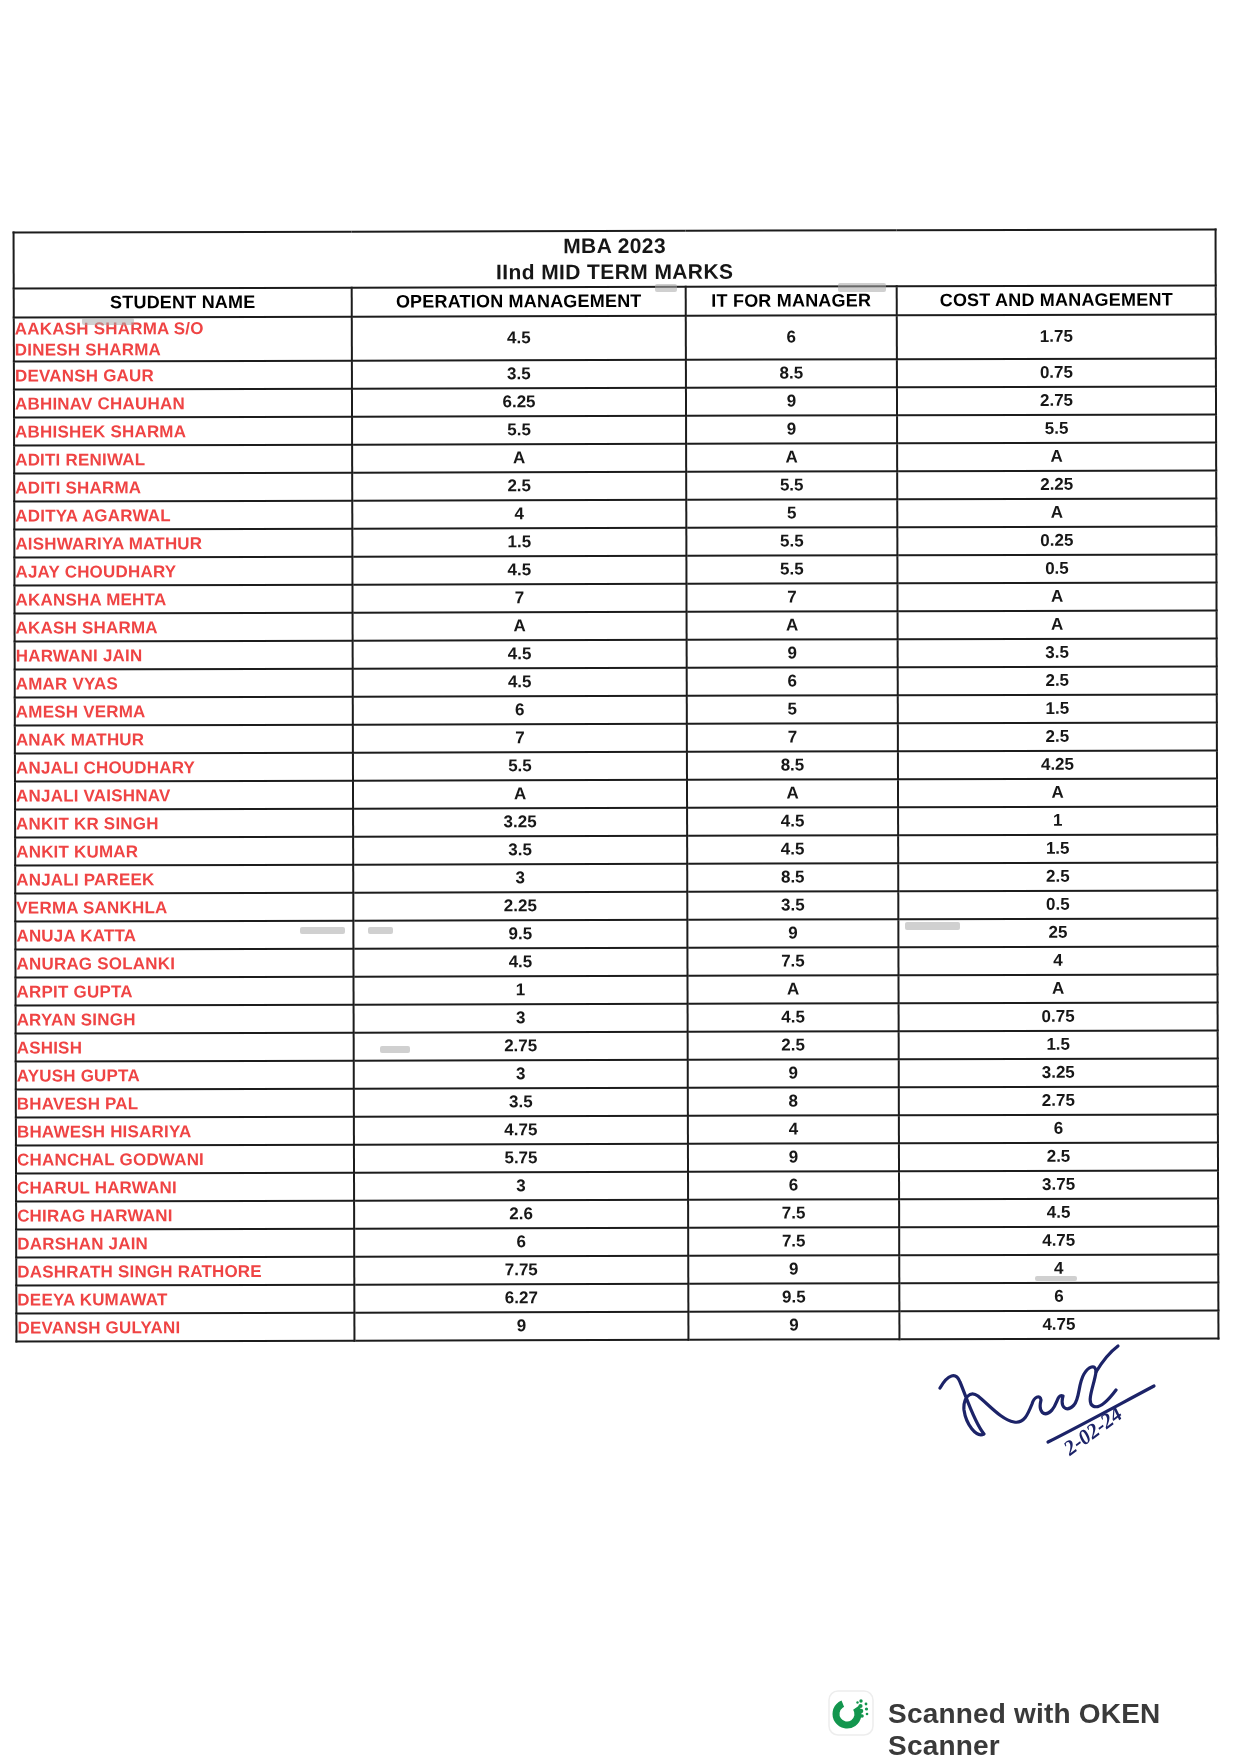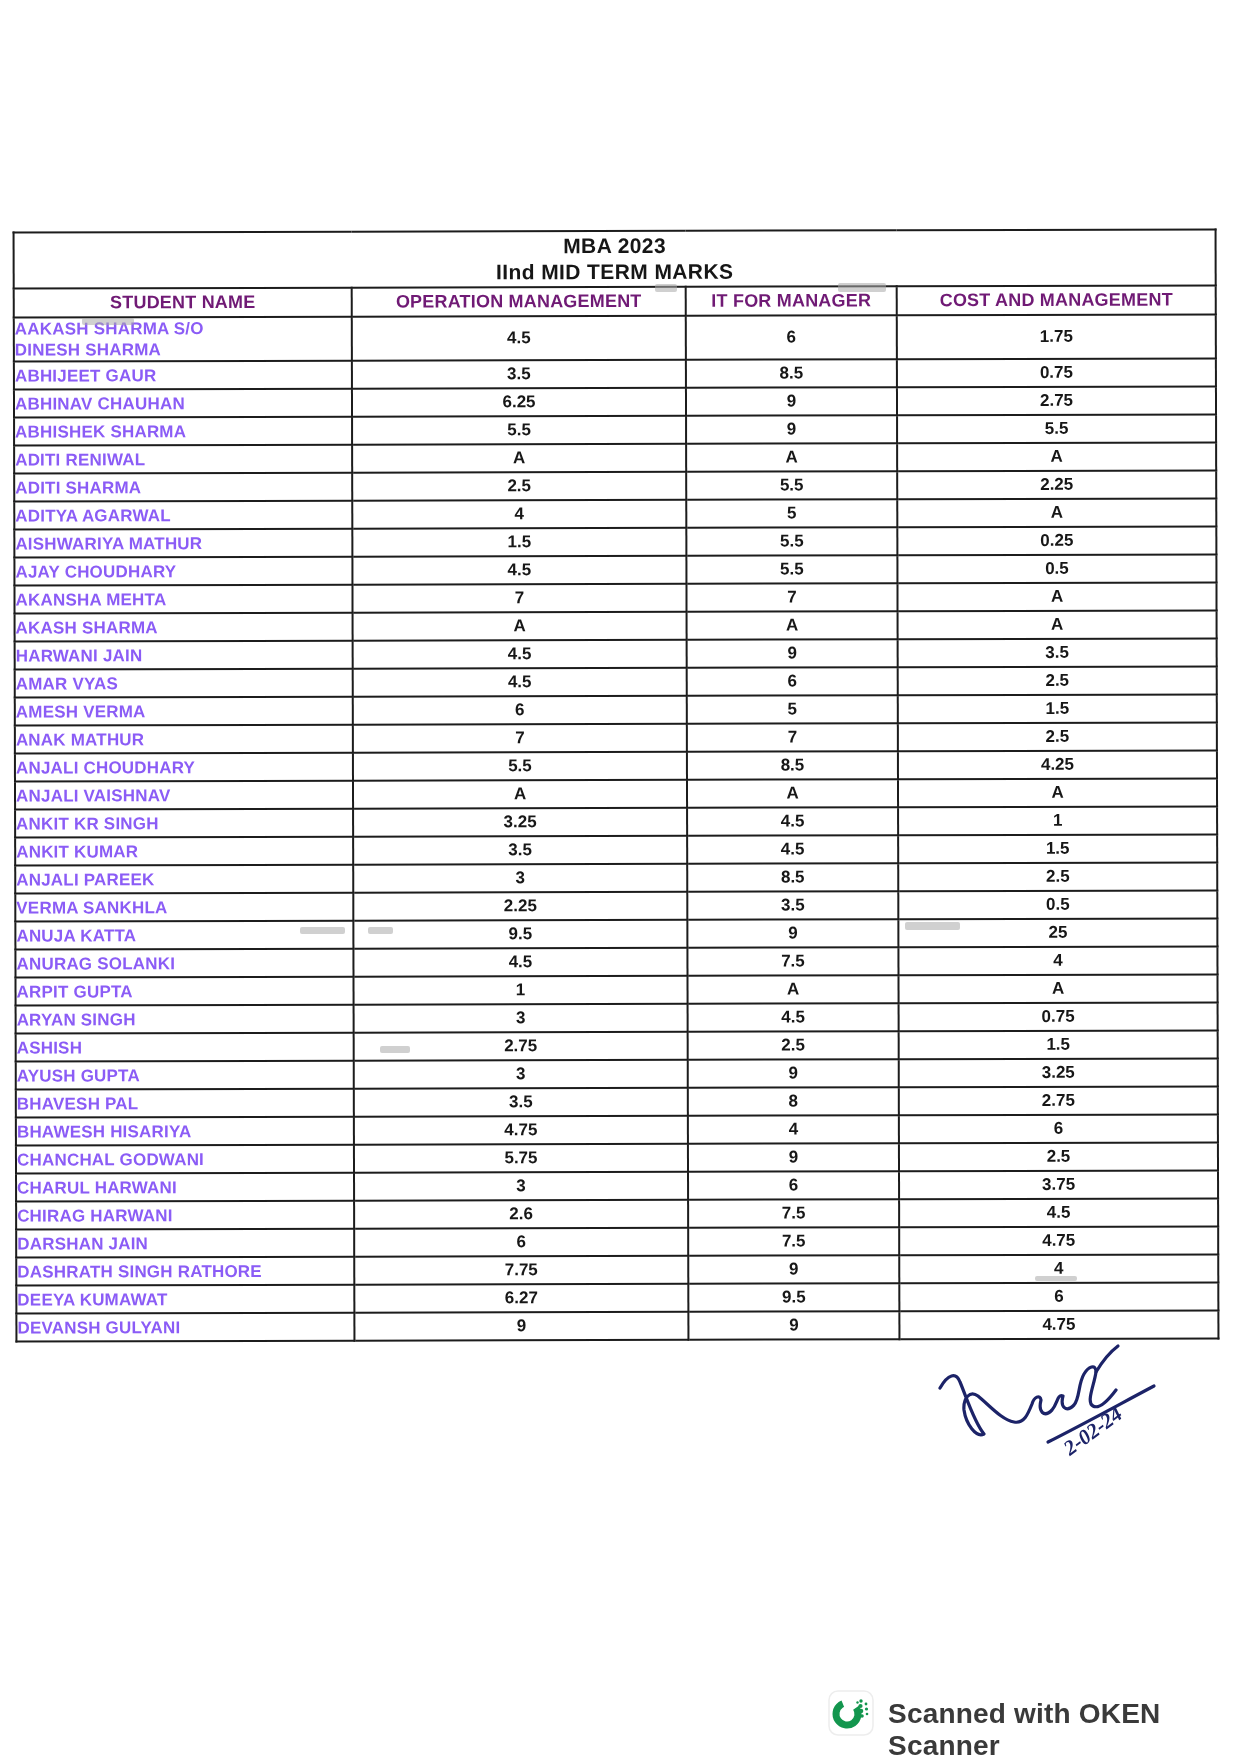--- a/index.html
+++ b/index.html
@@ -20,28 +20,28 @@
   table.doc td, table.doc th{
     border:2px solid #1c1c1c;
     vertical-align:middle;
     padding:0;
   }
   td.titlecell{height:54px;text-align:center;}
   .t1,.t2{
     font-size:21px;font-weight:700;letter-spacing:.4px;line-height:26px;color:#161616;
   }
   tr.headrow th{
-    height:27px;font-size:18px;font-weight:700;text-align:center;letter-spacing:.2px;color:#701a75;
+    height:27px;font-size:18px;font-weight:700;text-align:center;letter-spacing:.2px;color:#000000;
   }
   tr.headrow th:first-child{text-align:center;}
   tbody td{height:26px;}
   td.namecell{
     text-align:left;padding:2px 4px 2px 7px;
     font-size:17px;font-weight:700;letter-spacing:.2px;
-    white-space:pre-line;line-height:21px;color:#8b5cf6;
+    white-space:pre-line;line-height:21px;color:#ef4444;
   }
   td.markcell{
     text-align:center;font-size:17px;font-weight:700;color:#171717;
   }
   .smudge{
     position:absolute;background:#a9a9a9;opacity:.55;border-radius:2px;pointer-events:none;
   }
   .signature-wrap{position:absolute;left:930px;top:1336px;width:236px;height:140px;}
   .footer-icon{position:absolute;left:828px;top:1690px;width:46px;height:46px;}
   .footer-text{
@@ -78,21 +78,21 @@
     <tbody>
     <tr>
       <td class="namecell">AAKASH SHARMA  S/O
 DINESH SHARMA</td>
       <td class="markcell">4.5</td>
       <td class="markcell">6</td>
       <td class="markcell">1.75</td>
     </tr>
 
     <tr>
-      <td class="namecell">ABHIJEET GAUR</td>
+      <td class="namecell">DEVANSH GAUR</td>
       <td class="markcell">3.5</td>
       <td class="markcell">8.5</td>
       <td class="markcell">0.75</td>
     </tr>
 
     <tr>
       <td class="namecell">ABHINAV CHAUHAN</td>
       <td class="markcell">6.25</td>
       <td class="markcell">9</td>
       <td class="markcell">2.75</td>

